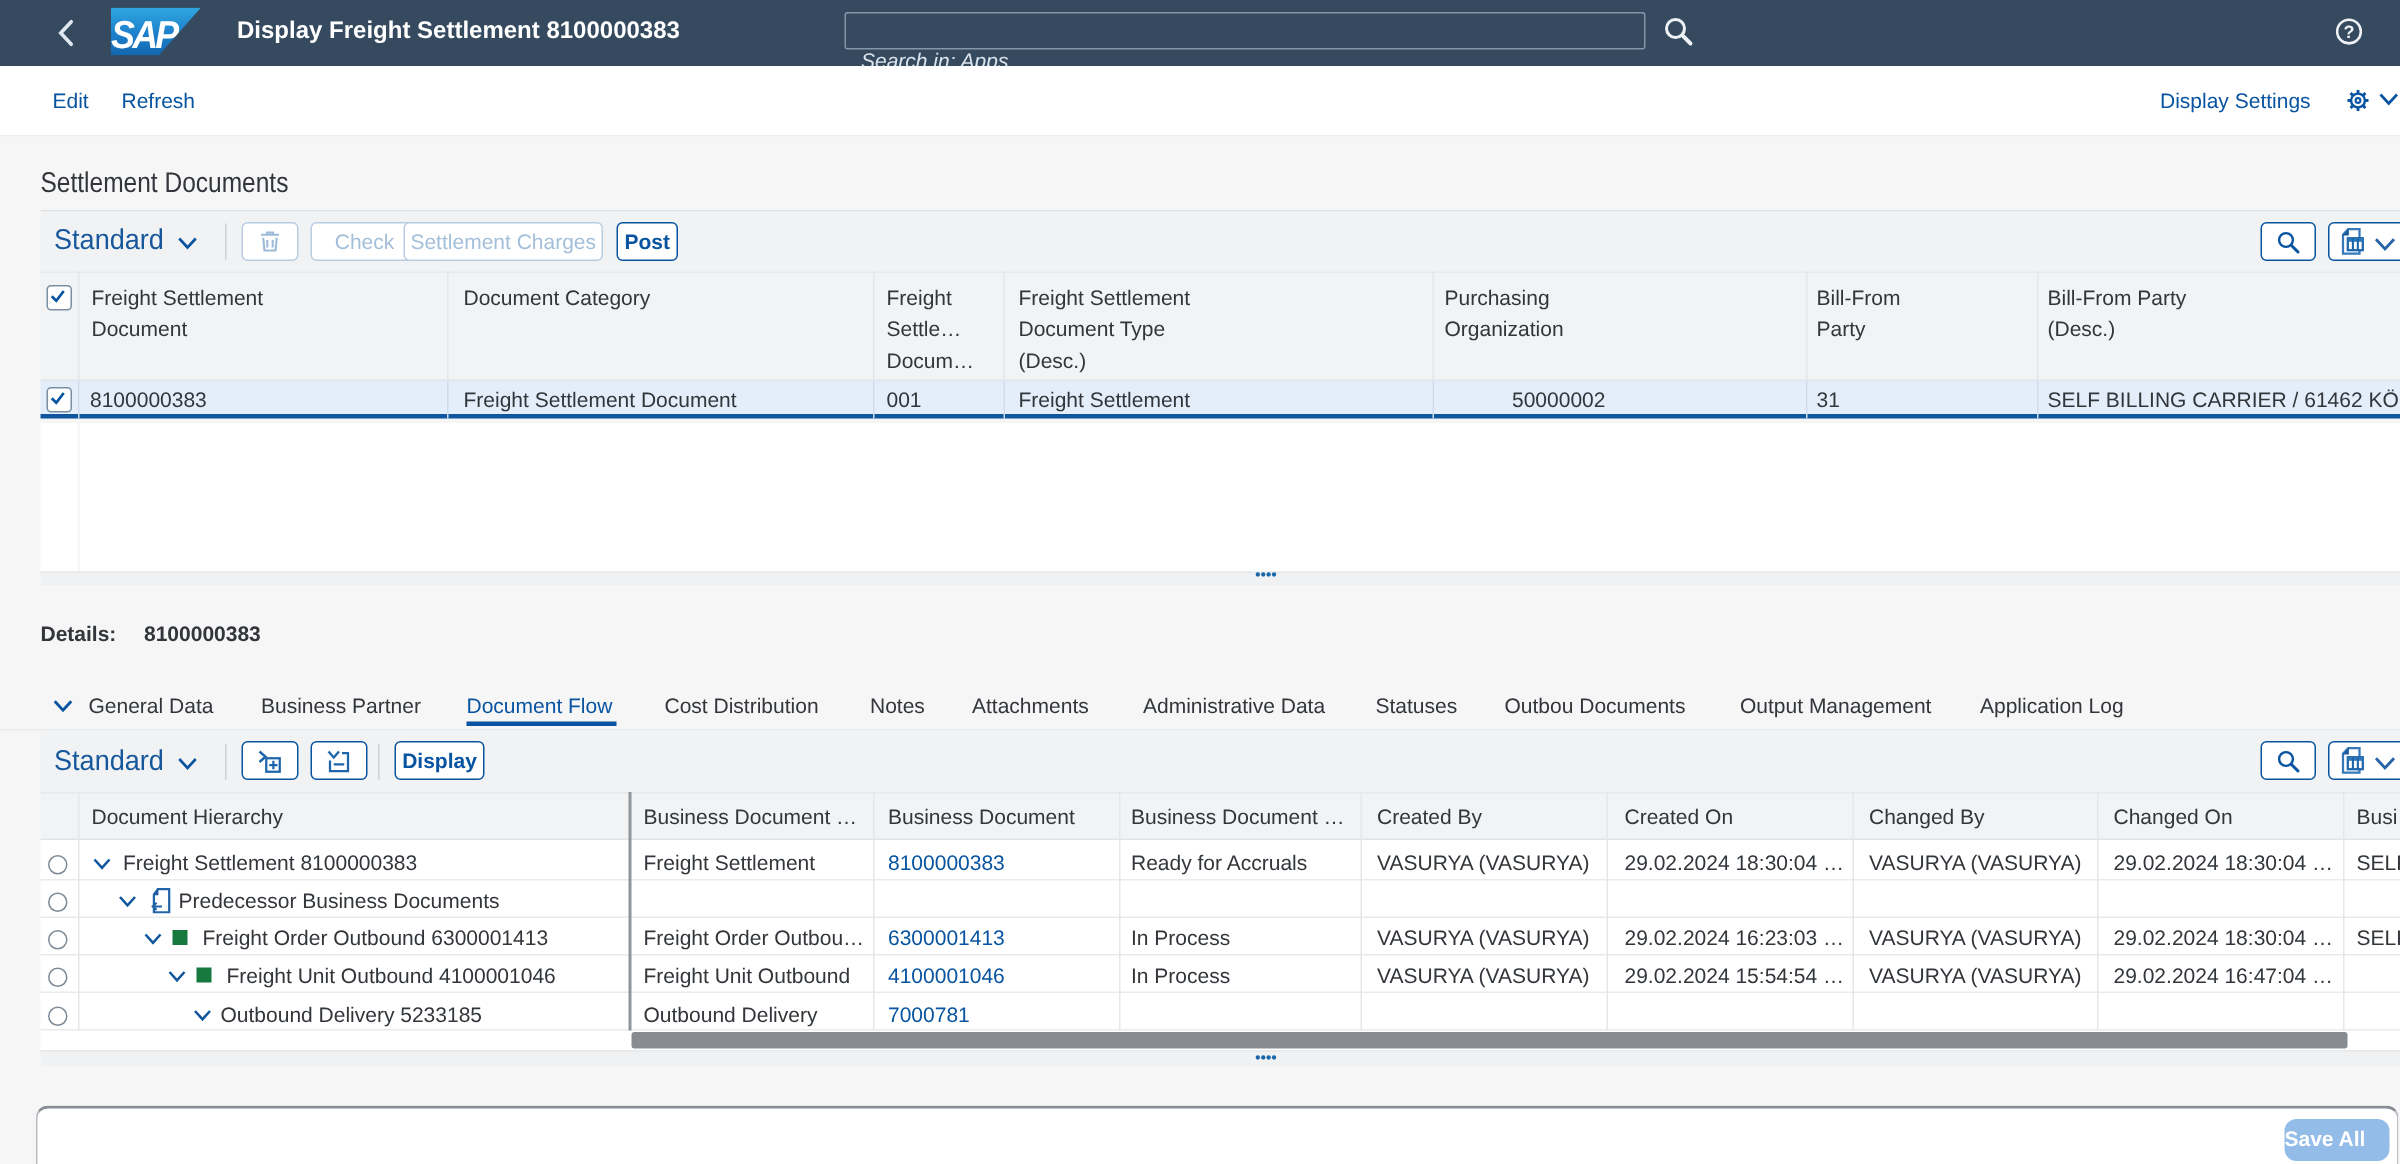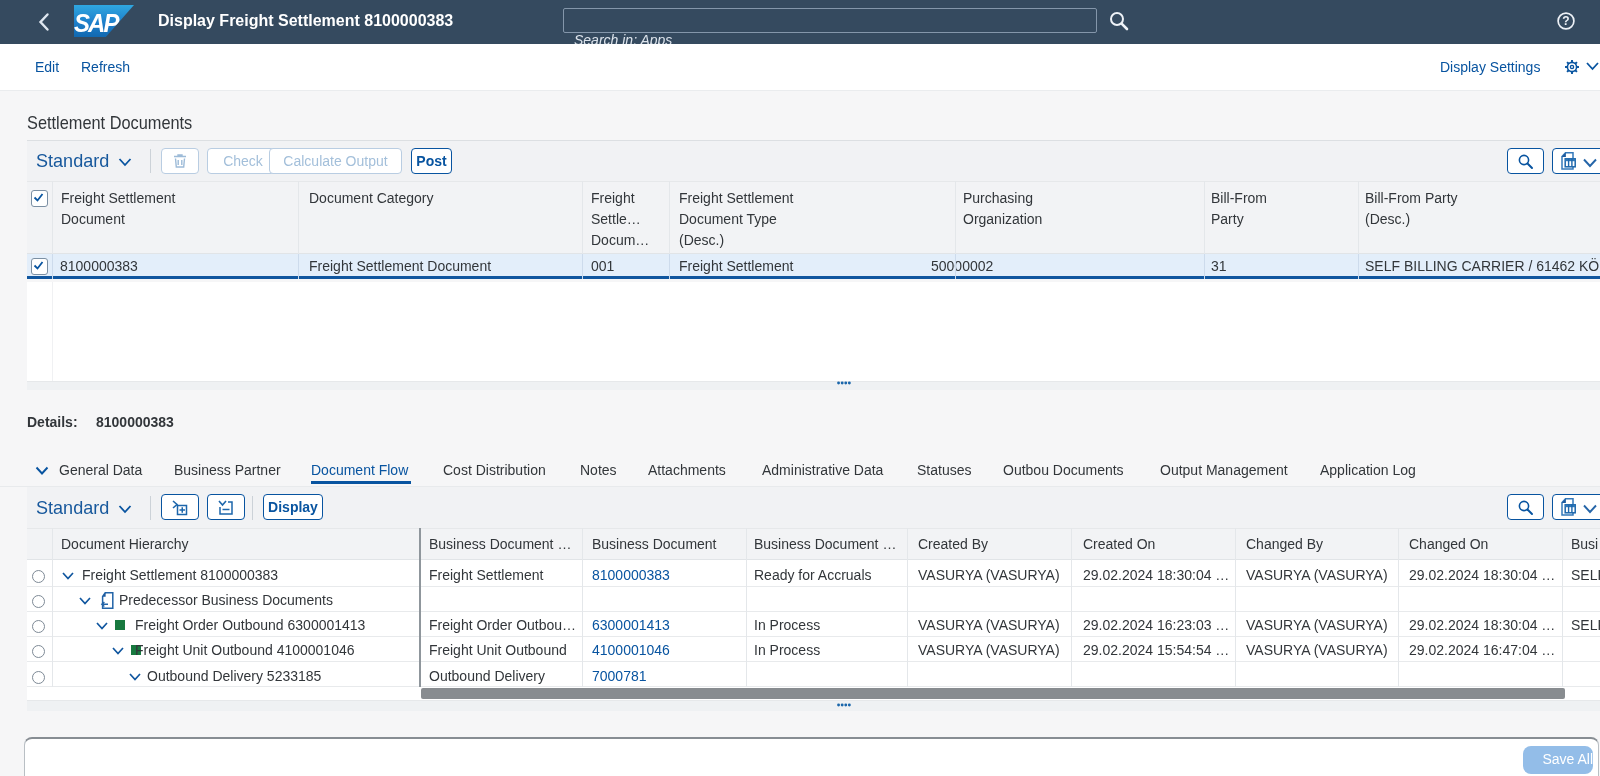--- a/index.html
+++ b/index.html
@@ -93,21 +93,21 @@
 <span class="std" style="left:36px;top:150px">Standard</span>
 <svg class="abs" style="left:118px;top:157px" width="14" height="10" viewBox="0 0 14 10">
     <path d="M1.5 2 L7 8 L12.5 2" fill="none" stroke="#0854a0" stroke-width="1.8"></path>
   </svg>
 <div class="tbsep" style="left:150px;top:149px"></div>
 <div class="btn dis" style="left:161px;top:148px;width:38px"></div>
 <svg class="abs" style="left:172px;top:153px" width="16" height="16" viewBox="0 0 16 16">
   <path d="M2 3.5 H14 M6 3.5 V2 H10 V3.5 M3.5 5.5 L4.3 14 H11.7 L12.5 5.5 M6.2 7 V12 M9.8 7 V12" fill="none" stroke="#9dbbd8" stroke-width="1.4"></path>
 </svg>
 <div class="btn dis" style="left:207px;top:148px;width:72px">Check</div>
-<div class="btn dis" style="left:269px;top:148px;width:133px">Calculate Output</div>
+<div class="btn dis" style="left:269px;top:148px;width:133px">Settlement Charges</div>
 <div class="btn" style="left:411px;top:148px;width:41px;border-width:1.5px">Post</div>
 
 <div class="btn" style="left:1507px;top:148px;width:37px"></div>
 <svg class="abs" style="left:1517px;top:153px" width="17" height="17" viewBox="0 0 17 17">
   <circle cx="7" cy="7" r="4.6" fill="none" stroke="#0854a0" stroke-width="1.6"></circle>
   <path d="M10.5 10.5 L15 15" stroke="#0854a0" stroke-width="2" stroke-linecap="round"></path>
 </svg>
 <div class="btn" style="left:1552px;top:148px;width:60px"></div>
 <svg class="abs" style="left:1558px;top:151px" width="20" height="20" viewBox="0 0 20 20">
   <path d="M7.5 1.8 H15 V18 H4 V5.5 Z" fill="none" stroke="#3579ba" stroke-width="1.5"></path>
@@ -137,21 +137,21 @@
 <div class="abs" style="left:27px;top:254px;width:1573px;height:25px;background:#e3eefa;border-bottom:3px solid #10569f"></div>
 <div class="cb" style="left:31px;top:258px">
     <svg width="13" height="13" viewBox="0 0 13 13">
       <path d="M2.5 6.5 L5.5 9.5 L10.5 3" fill="none" stroke="#0854a0" stroke-width="1.8"></path>
     </svg>
   </div>
 <div class="abs t14" style="left:60px;top:256px">8100000383</div>
 <div class="abs t14" style="left:309px;top:256px">Freight Settlement Document</div>
 <div class="abs t14" style="left:591px;top:256px">001</div>
 <div class="abs t14" style="left:679px;top:256px">Freight Settlement</div>
-<div class="abs t14" style="left:931px;top:256px">50000002</div>
+<div class="abs t14" style="left:1008px;top:256px">50000002</div>
 <div class="abs t14" style="left:1211px;top:256px">31</div>
 <div class="abs t14" style="left:1365px;top:256px">SELF BILLING CARRIER / 61462 KÖN</div>
 
 <div class="vsep" style="left:52px;top:181px;height:73px"></div>
 <div class="vsep" style="left:298px;top:181px;height:73px"></div>
 <div class="vsep" style="left:582px;top:181px;height:73px"></div>
 <div class="vsep" style="left:669px;top:181px;height:73px"></div>
 <div class="vsep" style="left:955px;top:181px;height:73px"></div>
 <div class="vsep" style="left:1204px;top:181px;height:73px"></div>
 <div class="vsep" style="left:1358px;top:181px;height:73px"></div>
@@ -298,21 +298,21 @@
 <div class="abs t14" style="left:1083px;top:615px">29.02.2024 16:23:03 …</div>
 <div class="abs t14" style="left:1246px;top:615px">VASURYA (VASURYA)</div>
 <div class="abs t14" style="left:1409px;top:615px">29.02.2024 18:30:04 …</div>
 <div class="abs t14" style="left:1571px;top:615px">SELF</div>
 
 <div class="radio" style="left:32px;top:645px"></div>
 <svg class="abs" style="left:112px;top:647px" width="12" height="8" viewBox="0 0 12 8">
     <path d="M1 1 L6 6.5 L11 1" fill="none" stroke="#10569f" stroke-width="1.7"></path>
   </svg>
 <div class="abs" style="left:131px;top:645px;width:10px;height:10px;background:#18793f"></div>
-<div class="abs t14" style="left:135px;top:640px">Freight Unit Outbound 4100001046</div>
+<div class="abs t14" style="left:151px;top:640px">Freight Unit Outbound 4100001046</div>
 <div class="abs t14" style="left:429px;top:640px">Freight Unit Outbound</div>
 <div class="abs t14 lnk" style="left:592px;top:640px">4100001046</div>
 <div class="abs t14" style="left:754px;top:640px">In Process</div>
 <div class="abs t14" style="left:918px;top:640px">VASURYA (VASURYA)</div>
 <div class="abs t14" style="left:1083px;top:640px">29.02.2024 15:54:54 …</div>
 <div class="abs t14" style="left:1246px;top:640px">VASURYA (VASURYA)</div>
 <div class="abs t14" style="left:1409px;top:640px">29.02.2024 16:47:04 …</div>
 
 <div class="radio" style="left:32px;top:671px"></div>
 <svg class="abs" style="left:129px;top:673px" width="12" height="8" viewBox="0 0 12 8">
@@ -326,13 +326,13 @@
 
 <div class="dotrow" style="left:27px;top:700px;width:1573px;height:11px"></div>
 <svg class="dots" style="left:832px;top:703px" viewBox="0 0 18 5" width="18" height="5">
   <circle cx="2.2" cy="2.5" r="1.8" fill="#1a66ab"></circle>
     <circle cx="6.7" cy="2.5" r="1.8" fill="#1a66ab"></circle>
   <circle cx="11.2" cy="2.5" r="1.8" fill="#1a66ab"></circle>
     <circle cx="15.7" cy="2.5" r="1.8" fill="#1a66ab"></circle>
 </svg>
 
 <div class="abs" style="left:24px;top:737px;width:1575px;height:40px;background:#fff;border:1px solid #b9bfc4;border-top:2px solid #878d93;border-radius:8px 8px 0 0"></div>
-<div class="abs" style="left:1523px;top:746px;width:70px;height:28px;background:#93bde8;border-radius:8px;color:#fff;font-size:14px;font-weight:normal;text-align:right;line-height:26px">Save All</div>
+<div class="abs" style="left:1523px;top:746px;width:70px;height:28px;background:#93bde8;border-radius:8px;color:#fff;font-size:14px;font-weight:bold;text-align:left;line-height:26px">Save All</div>
 
 </body></html>

